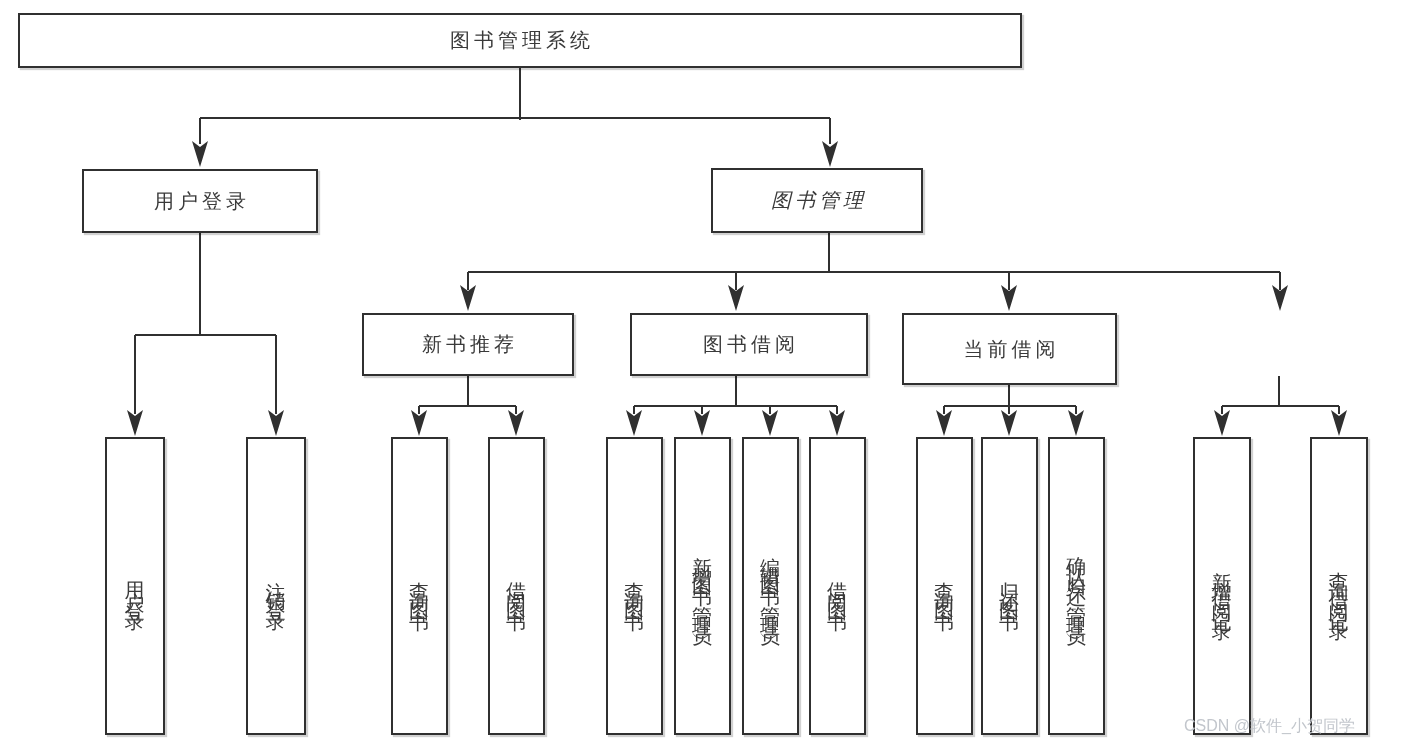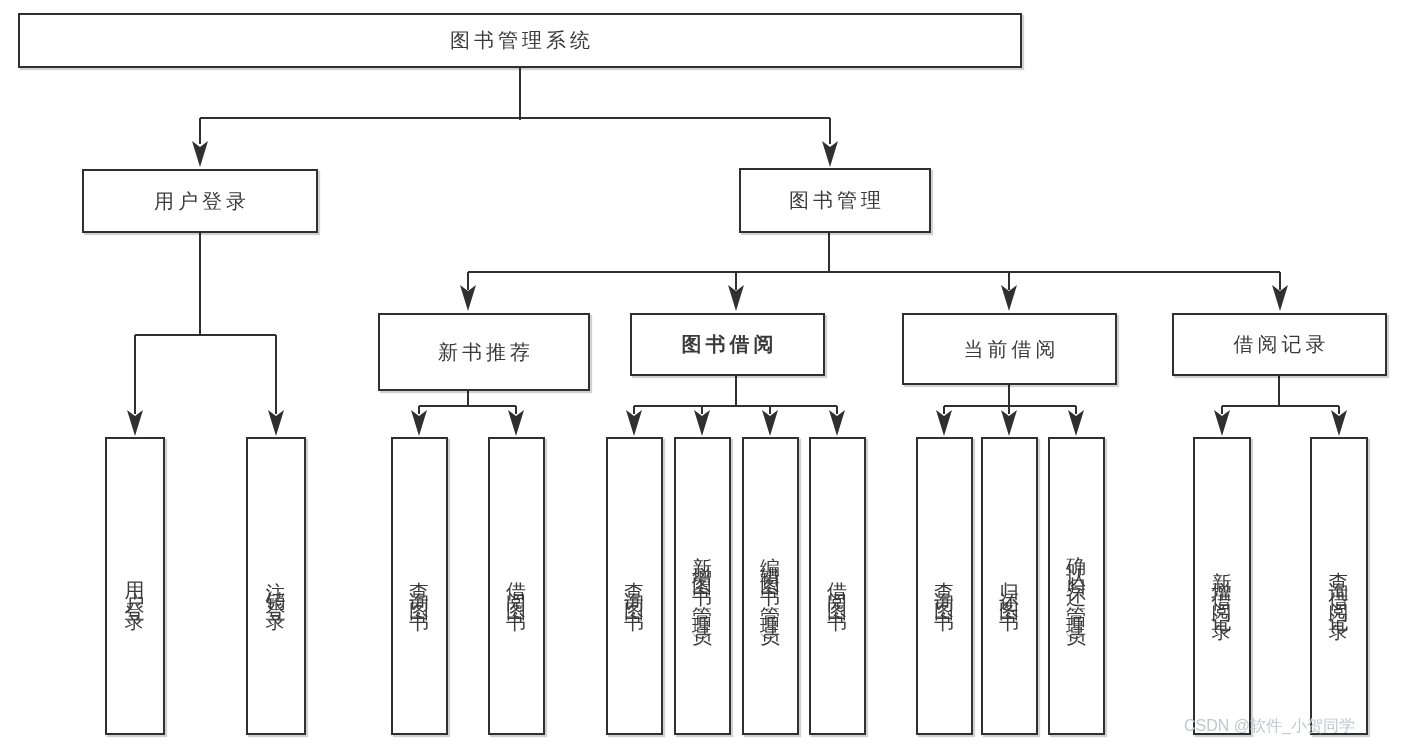--- a/index.html
+++ b/index.html
@@ -86,26 +86,25 @@
       <polygon points="1009,436 1001,410 1009,416 1017,410"></polygon>
       <polygon points="1076,436 1068,410 1076,416 1084,410"></polygon>
       <polygon points="1222,436 1214,410 1222,416 1230,410"></polygon>
       <polygon points="1339,436 1331,410 1339,416 1347,410"></polygon>
     </g>
   </svg>
 
   <div class="box hbox" style="left:18px; top:13px; width:1004px; height:55px;">图书管理系统</div>
 
   <div class="box hbox" style="left:82px; top:169px; width:236px; height:64px;">用户登录</div>
-  <div class="box hbox" style="left:739px; top:168px; width:192px; height:65px;">图书管理</div>
+  <div class="box hbox" style="left:711px; top:168px; width:212px; height:65px;font-style:italic;">图书管理</div>
 
-  <div class="box hbox" style="left:362px; top:313px; width:212px; height:78px;margin-left:16px;">新书推荐</div>
-  <div class="box hbox" style="left:630px; top:313px; width:195px; height:63px;font-weight:bold;">图书借阅</div>
+  <div class="box hbox" style="left:362px; top:313px; width:212px; height:63px;">新书推荐</div>
+  <div class="box hbox" style="left:630px; top:313px; width:238px; height:63px;">图书借阅</div>
   <div class="box hbox" style="left:902px; top:313px; width:215px; height:72px;">当前借阅</div>
-  <div class="box hbox" style="left:1172px; top:313px; width:215px; height:63px;">借阅记录</div>
 
   <div class="box vbox" style="left:105px; top:437px; width:60px; height:298px;">用户登录</div>
   <div class="box vbox" style="left:246px; top:437px; width:60px; height:298px;">注销登录</div>
 
   <div class="box vbox" style="left:391px; top:437px; width:57px; height:298px;">查询图书</div>
   <div class="box vbox" style="left:488px; top:437px; width:57px; height:298px;">借阅图书</div>
 
   <div class="box vbox" style="left:606px; top:437px; width:57px; height:298px;">查询图书</div>
   <div class="box vbox" style="left:674px; top:437px; width:57px; height:298px;">新增图书（管理员）</div>
   <div class="box vbox" style="left:742px; top:437px; width:57px; height:298px;">编辑图书（管理员）</div>

